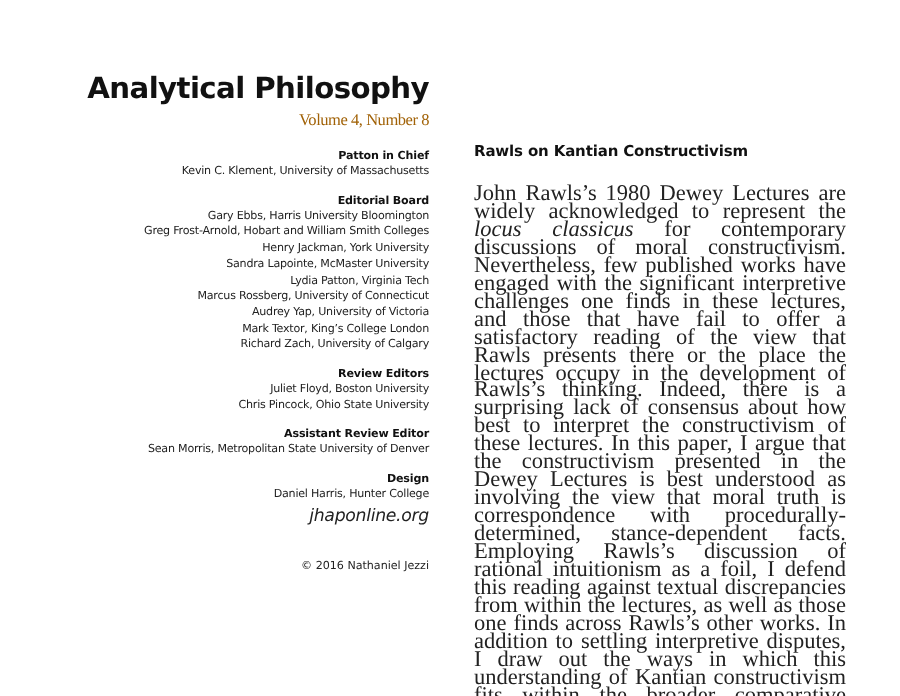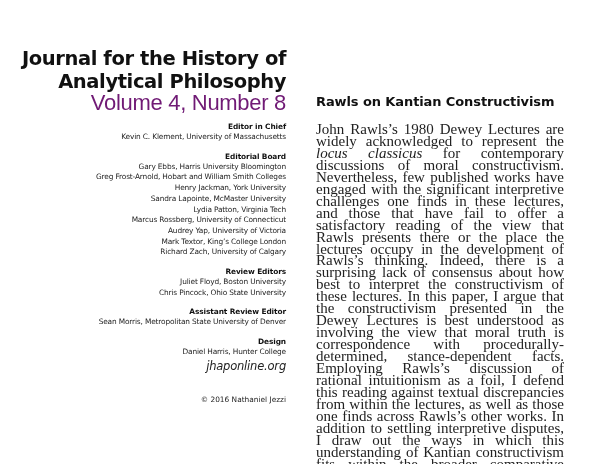--- a/index.html
+++ b/index.html
@@ -9,66 +9,65 @@
     }
     .left {
       position: absolute; left: 20px; top: 47px; width: 266px; text-align: right;
       font-family: "DejaVu Sans", sans-serif;
     }
     .journal-title {
       font-family: "DejaVu Sans", sans-serif; font-weight: bold;
       font-size: 19.5px; line-height: 23px; letter-spacing: -0.4px; color: #111; margin: 0;
     }
     .volume {
-      font-family: Liberation Sans, sans-serif; font-weight: normal;
-      font-size: 22px; line-height: 20px; color: #701a75; margin: 0 0 3px 0; letter-spacing: -0.3px;
+      font-family: Liberation Serif, serif; font-weight: normal;
+      font-size: 11px; line-height: 20px; color: #a16207; margin: 0 0 3px 0; letter-spacing: -0.3px;
     }
     .section { margin-top: 8px; }
     .section:first-of-type { margin-top: 0; }
     .sec-head {
       font-size: 7.4px; font-weight: bold; line-height: 11px; color: #111; letter-spacing: -0.1px;
     }
     .sec-entry {
       font-size: 7.4px; line-height: 10.7px; color: #222; letter-spacing: -0.15px; white-space: nowrap;
     }
     .website {
       font-size: 11.5px; font-style: italic; line-height: 16px; color: #222; margin-top: 0; letter-spacing: -0.2px;
     }
     .copyright {
       font-size: 7.4px; line-height: 11px; color: #222; margin-top: 20px;
     }
     .right {
       position: absolute; left: 316px; top: 96px; width: 248px;
     }
     .article-title {
-      font-family: "DejaVu Sans", sans-serif; font-weight: bold; font-size: 13px; line-height: 12px;
+      font-family: "DejaVu Sans", sans-serif; font-weight: bold; font-size: 10px; line-height: 12px;
       color: #111; letter-spacing: -0.1px;
     }
     .article-author {
       font-family: "DejaVu Sans", sans-serif; font-size: 8.1px; line-height: 12px; color: #222; letter-spacing: -0.1px;
     }
     .abstract {
       margin-top: 16px;
       font-family: "Liberation Serif", serif; font-size: 15px; line-height: 11.95px;
       text-align: justify; hyphens: manual; color: #222;
     }
     .abstract i { font-style: italic; }
   </style>
 </head>
 <body>
 
 <div class="left">
   <div class="journal-title">
-    <div>Journal for the History of</div>
     <div>Analytical Philosophy</div>
   </div>
   <div class="volume">Volume 4, Number 8</div>
 
   <div class="section">
-    <div class="sec-head">Editor in Chief</div>
+    <div class="sec-head">Patton in Chief</div>
     <div class="sec-entry">Kevin C. Klement, University of Massachusetts</div>
   </div>
 
   <div class="section">
     <div class="sec-head">Editorial Board</div>
     <div class="sec-entry">Gary Ebbs, Harris University Bloomington</div>
     <div class="sec-entry">Greg Frost-Arnold, Hobart and William Smith Colleges</div>
     <div class="sec-entry">Henry Jackman, York University</div>
     <div class="sec-entry">Sandra Lapointe, McMaster University</div>
     <div class="sec-entry">Lydia Patton, Virginia Tech</div>

